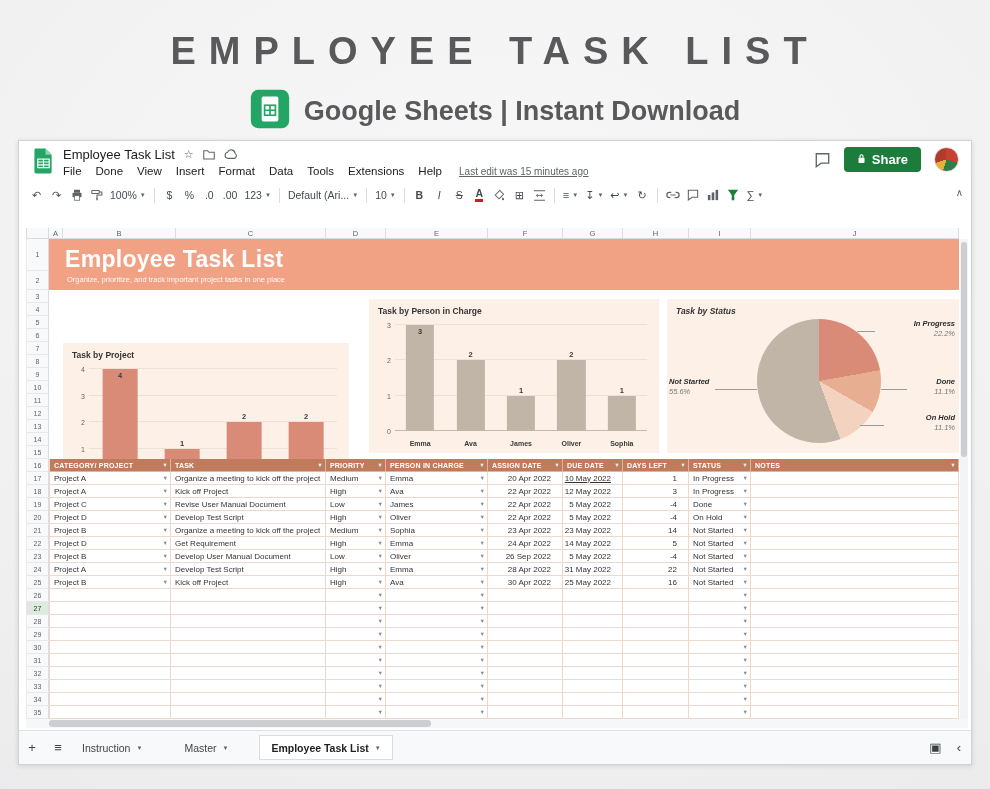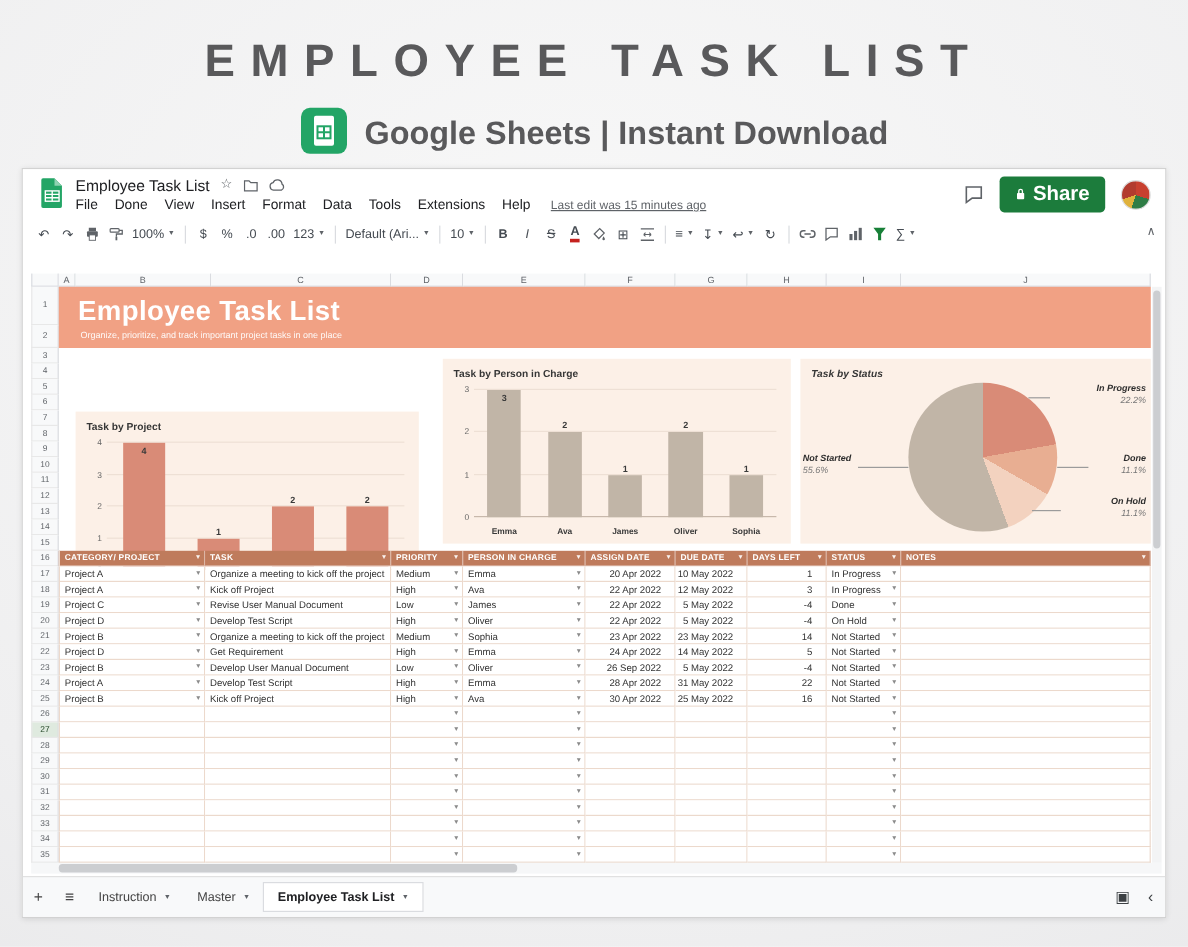--- a/index.html
+++ b/index.html
@@ -21,21 +21,21 @@
   
   .titlebar{position:absolute;left:0;top:0;width:100%;height:40px;background:#fff;}
   .file-icon{position:absolute;left:14px;top:6px;}
   .doc-row{position:absolute;left:44px;top:6px;display:flex;align-items:center;gap:9px;}
   .doc-title{font-size:13px;color:#202124;}
   .t-ico{color:#5f6368;font-size:11px;line-height:1;display:flex;align-items:center;}
   .menubar{position:absolute;left:37px;top:23px;display:flex;align-items:center;font-size:11.5px;color:#202124;}
   .menubar .menu-item{padding:1px 7px;border-radius:3px;}
   .last-edit{margin-left:10px;font-size:10px;color:#5f6368;text-decoration:underline;white-space:nowrap;}
   .tb-right{position:absolute;right:12px;top:6px;display:flex;align-items:center;gap:13px;}
-  .share-btn{display:flex;align-items:center;gap:6px;background:#1c7c3c;color:#fff;font-size:17px;
+  .share-btn{display:flex;align-items:center;gap:6px;background:#1c7c3c;color:#fff;font-size:13px;
              font-weight:bold;padding:5px 13px;border-radius:4px;}
   .avatar{width:25px;height:25px;border-radius:50%;
           background:conic-gradient(#c8402f 0 30%, #2e7d46 30% 55%, #e0b23c 55% 70%, #b23b2e 70% 100%);
           border:1px solid #ddd;}
 
   
   .toolbar{position:absolute;left:8px;right:26px;top:40px;height:28px;display:flex;align-items:center;
            gap:1px;font-size:11px;color:#444;white-space:nowrap;overflow:hidden;}
   .ti{min-width:19px;height:20px;display:flex;align-items:center;justify-content:center;padding:0 3px;
       border-radius:3px;color:#454b52;}
@@ -505,21 +505,21 @@
             <span>Medium</span>
             <span class="dd">▼</span>
           </div>
           <div class="tcell" style="width: 102px;">
             <span>Emma</span>
             <span class="dd">▼</span>
           </div>
           <div class="tcell r" style="width: 75px;">
             <span>20 Apr 2022</span>
           </div>
-          <div class="tcell r" style="width: 60px;">
+          <div class="tcell r" style="width: 60px; text-decoration: underline;">
             <span>10 May 2022</span>
           </div>
           <div class="tcell r" style="width: 66px;">
             <span>1</span>
           </div>
           <div class="tcell" style="width: 62px;">
             <span>In Progress</span>
             <span class="dd">▼</span>
           </div>
           <div class="tcell" style="width: 208px;">
@@ -965,21 +965,21 @@
     <div class="vscroll">
         <div class="vthumb"></div>
       </div>
     <div class="hscroll">
         <div class="hthumb"></div>
       </div>
 
     <div class="tabbar">
       <span class="tb-btn">+</span>
       <span class="tb-btn">≡</span>
-      <span id="tabs" style="display:flex;">
+      <span id="tabs" style="display:flex;gap:20px;">
           <div class="stab">
             <span>Instruction</span>
             <span class="tab-caret">▼</span>
           </div>
           <div class="stab">
             <span>Master</span>
             <span class="tab-caret">▼</span>
           </div>
           <div class="stab active">
             <span>Employee Task List</span>

